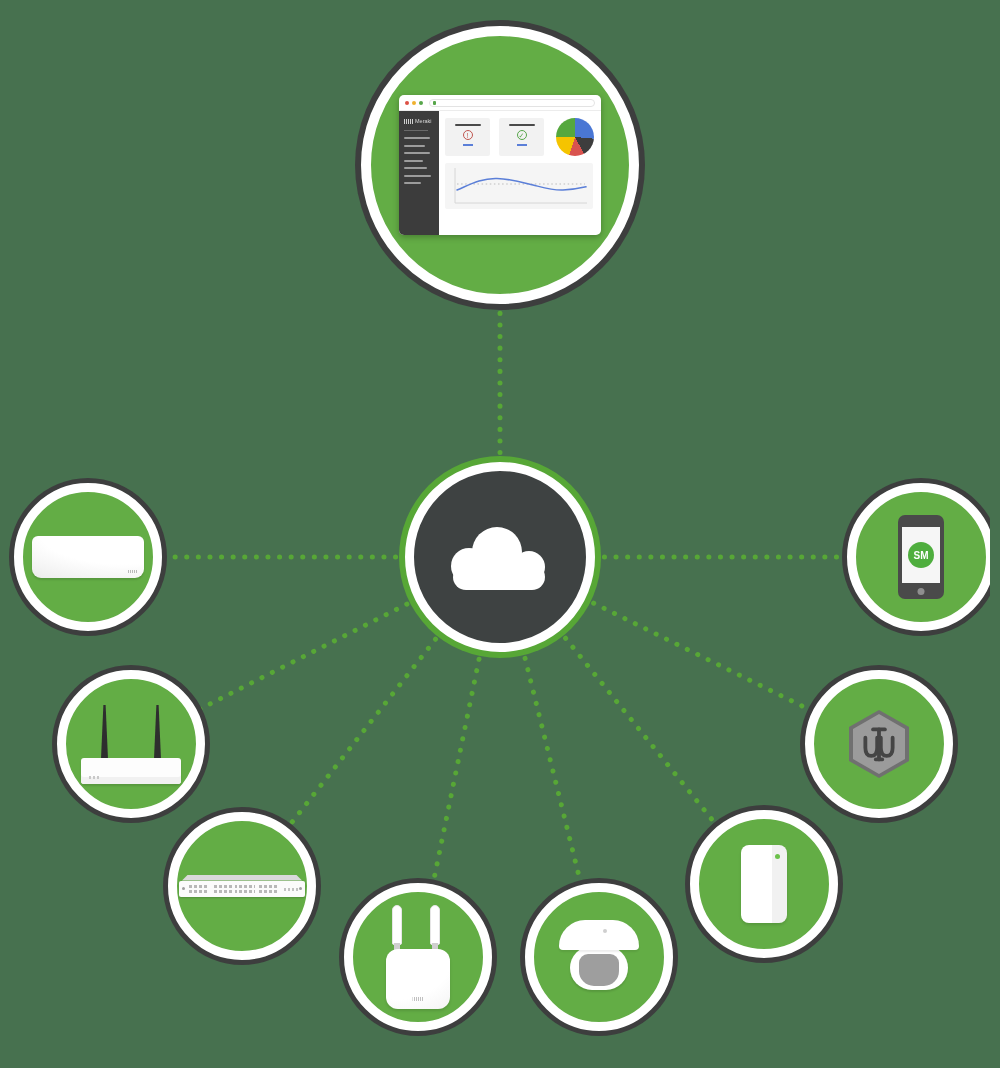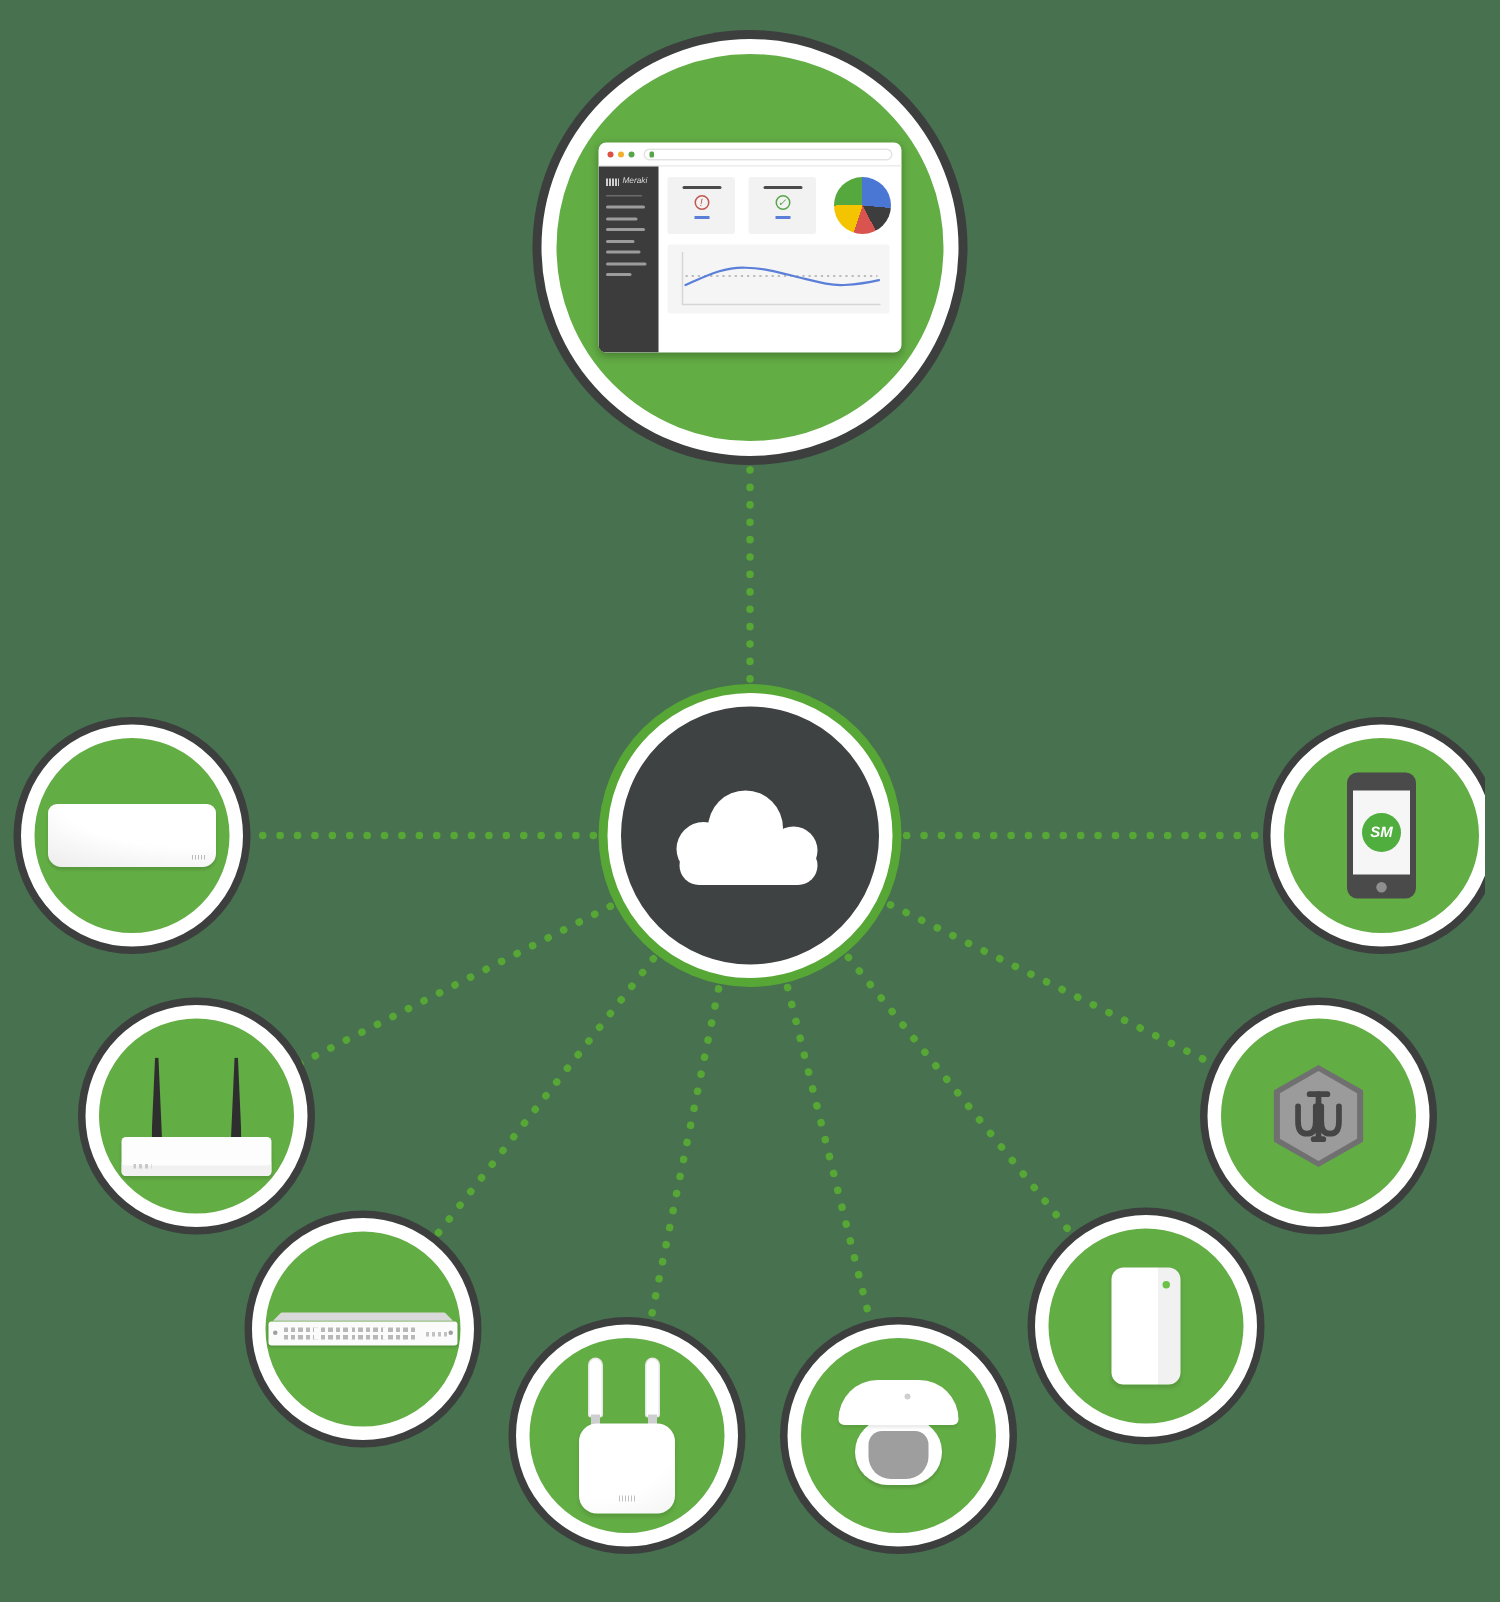--- a/index.html
+++ b/index.html
@@ -1,16 +1,16 @@
 <!DOCTYPE html>
 <html><head>
 <meta charset="utf-8">
 <style>
   html,body{margin:0;padding:0;background:#47714F;font-family:"Liberation Sans",sans-serif;}
-  .stage{position:relative;width:990px;height:1068px;background:#47714F;overflow:hidden;font-style:italic;}
+  .stage{position:relative;width:990px;height:1068px;background:#47714F;overflow:hidden;}
 
   
   .connectors{position:absolute;left:0;top:0;width:1000px;height:1068px;}
   .connectors line{stroke:#57A736;stroke-width:5;stroke-linecap:round;}
 
   
   .node{position:absolute;border-radius:50%;box-sizing:border-box;
         display:flex;align-items:center;justify-content:center;}
   .satellite{width:148px;height:148px;background:#63AD45;border:9px solid #fff;
              box-shadow:0 0 0 5px #3D3E3E;}

